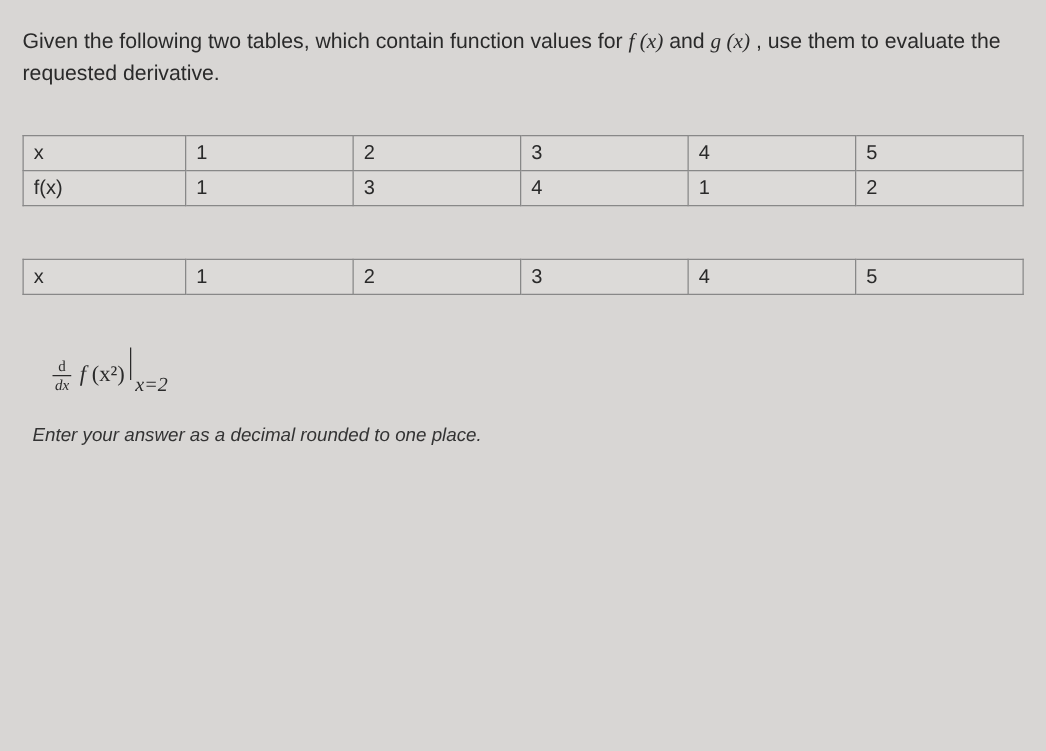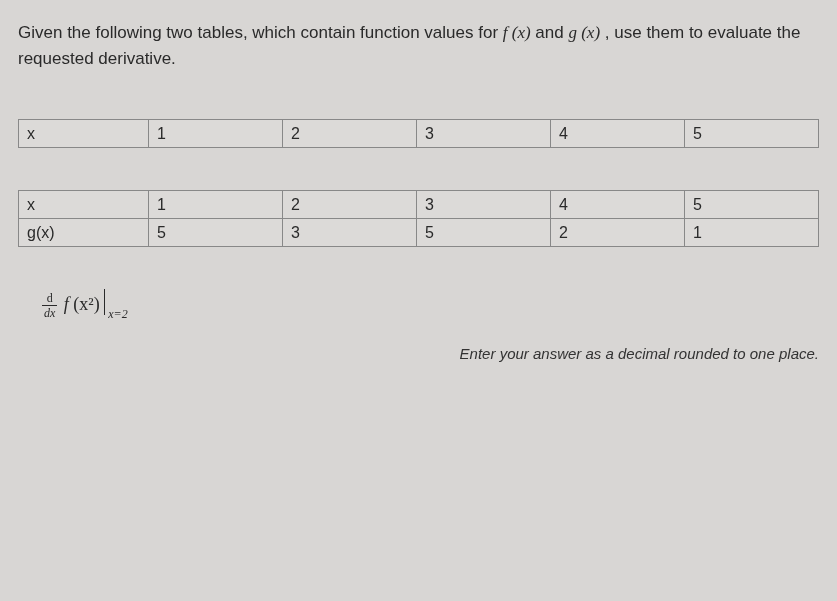--- a/index.html
+++ b/index.html
@@ -11,21 +11,21 @@
       font-family: Arial, Helvetica, sans-serif;
       background: #d8d6d4;
       width: 837px;
       height: 601px;
       padding: 20px 18px;
       color: #2a2a2a;
       font-size: 17px;
     }
     .problem-text {
       line-height: 1.5;
-      margin-bottom: 48px;
+      margin-bottom: 37px;
     }
     .math-inline {
       font-family: 'Times New Roman', serif;
       font-style: italic;
     }
     table {
       border-collapse: collapse;
       width: 100%;
       margin-bottom: 42px;
       table-layout: fixed;
@@ -58,35 +58,34 @@
       display: block;
       border-bottom: 1px solid #2a2a2a;
       padding: 0 2px 1px;
     }
     .fraction .den {
       display: block;
       padding: 1px 2px 0;
       font-style: italic;
     }
     .sub-eval {
-      font-size: 12px;
+      font-size: 16px;
       vertical-align: -8px;
       border-left: 1.5px solid #2a2a2a;
       padding-left: 3px;
       padding-top: 10px;
       display: inline-block;
       height: 26px;
       line-height: 2.6;
     }
     .instructions {
       font-style: italic;
       font-size: 15px;
-      margin-left: 32px;
+      margin-left: 8px;
       color: #333;
-      text-align: right;
     }
   </style>
 </head>
 <body>
 
 <div class="problem-text">
   <span>Given the following two tables, which contain function values for </span>
   <span class="math-inline">f (x)</span>
   <span> and </span>
   <span class="math-inline">g (x)</span>
@@ -96,40 +95,40 @@
 <table>
   <tbody>
       <tr>
     <td>x</td>
     <td>1</td>
     <td>2</td>
     <td>3</td>
     <td>4</td>
     <td>5</td>
   </tr>
+  <tr>
+    <td>f(x)</td>
+    <td>1</td>
+    <td>3</td>
+    <td>4</td>
+    <td>1</td>
+    <td>2</td>
+  </tr>
 </tbody>
   </table>
 
 <table>
   <tbody>
       <tr>
     <td>x</td>
     <td>1</td>
     <td>2</td>
     <td>3</td>
     <td>4</td>
     <td>5</td>
-  </tr>
-  <tr>
-    <td>g(x)</td>
-    <td>5</td>
-    <td>3</td>
-    <td>5</td>
-    <td>2</td>
-    <td>1</td>
   </tr>
 </tbody>
   </table>
 
 <div class="expr">
   <span class="fraction">
     <span class="num">d</span>
     <span class="den">dx</span>
   </span>
   <span style="font-style:italic">f</span>

